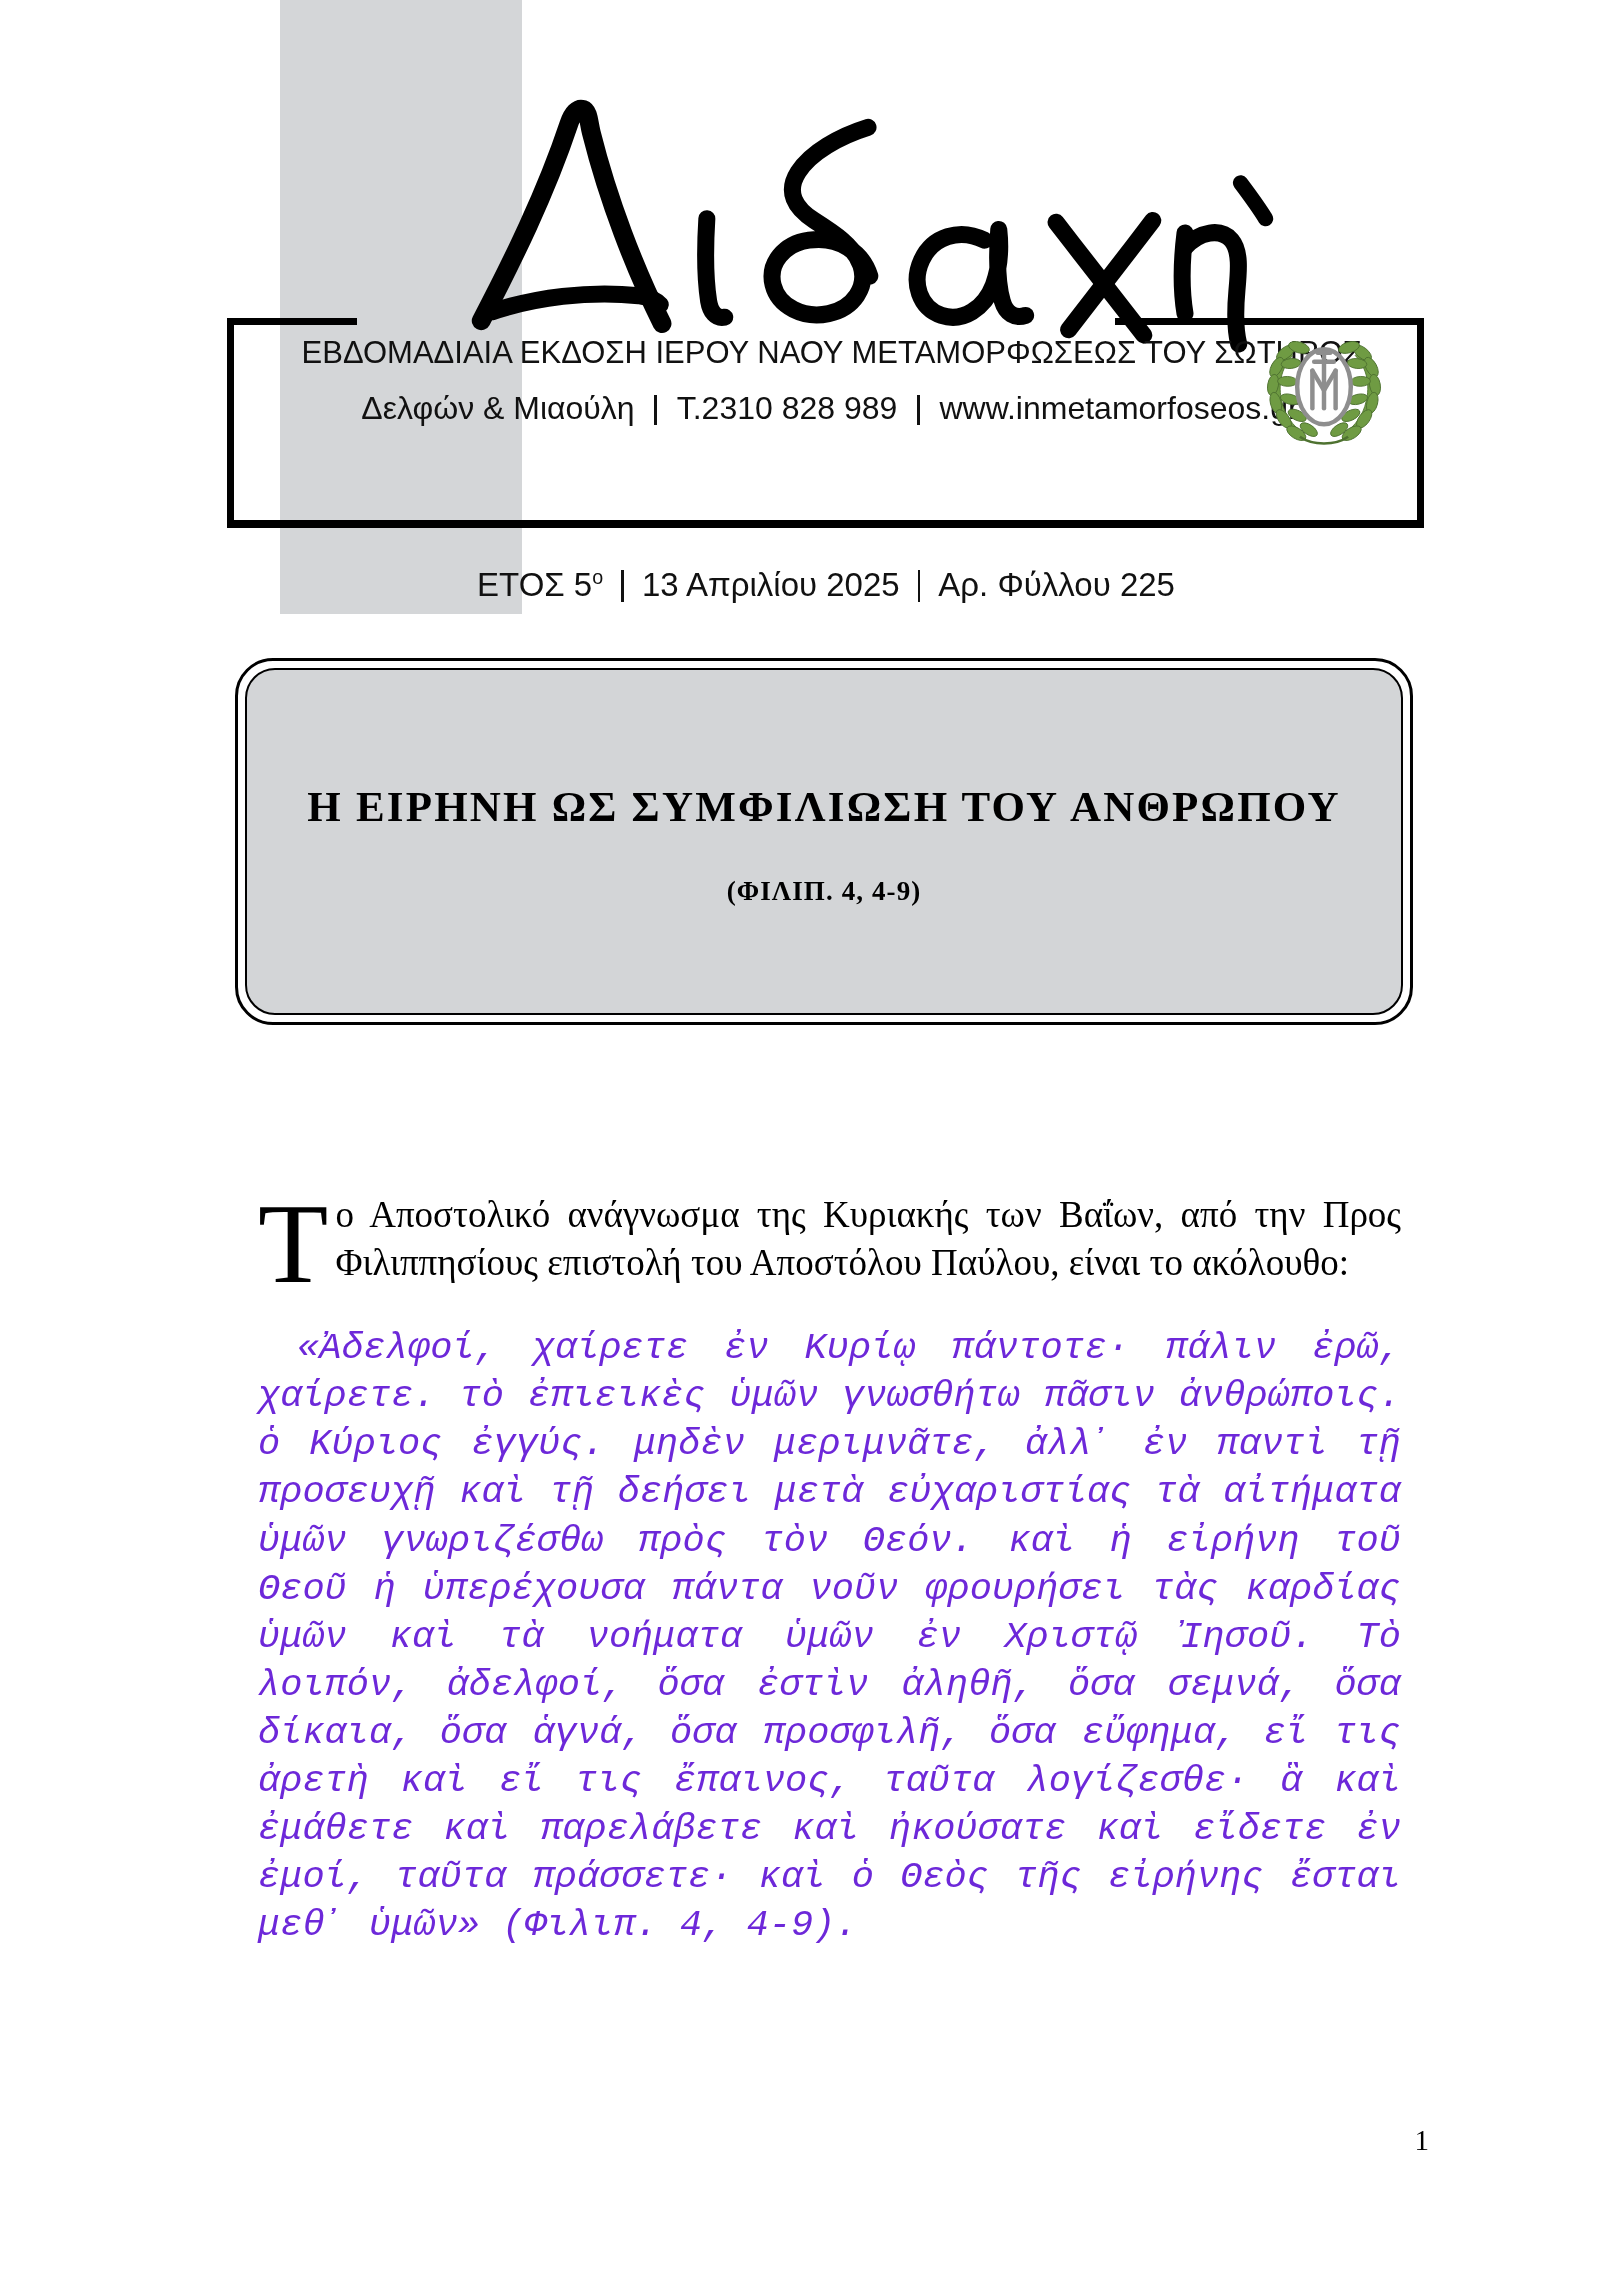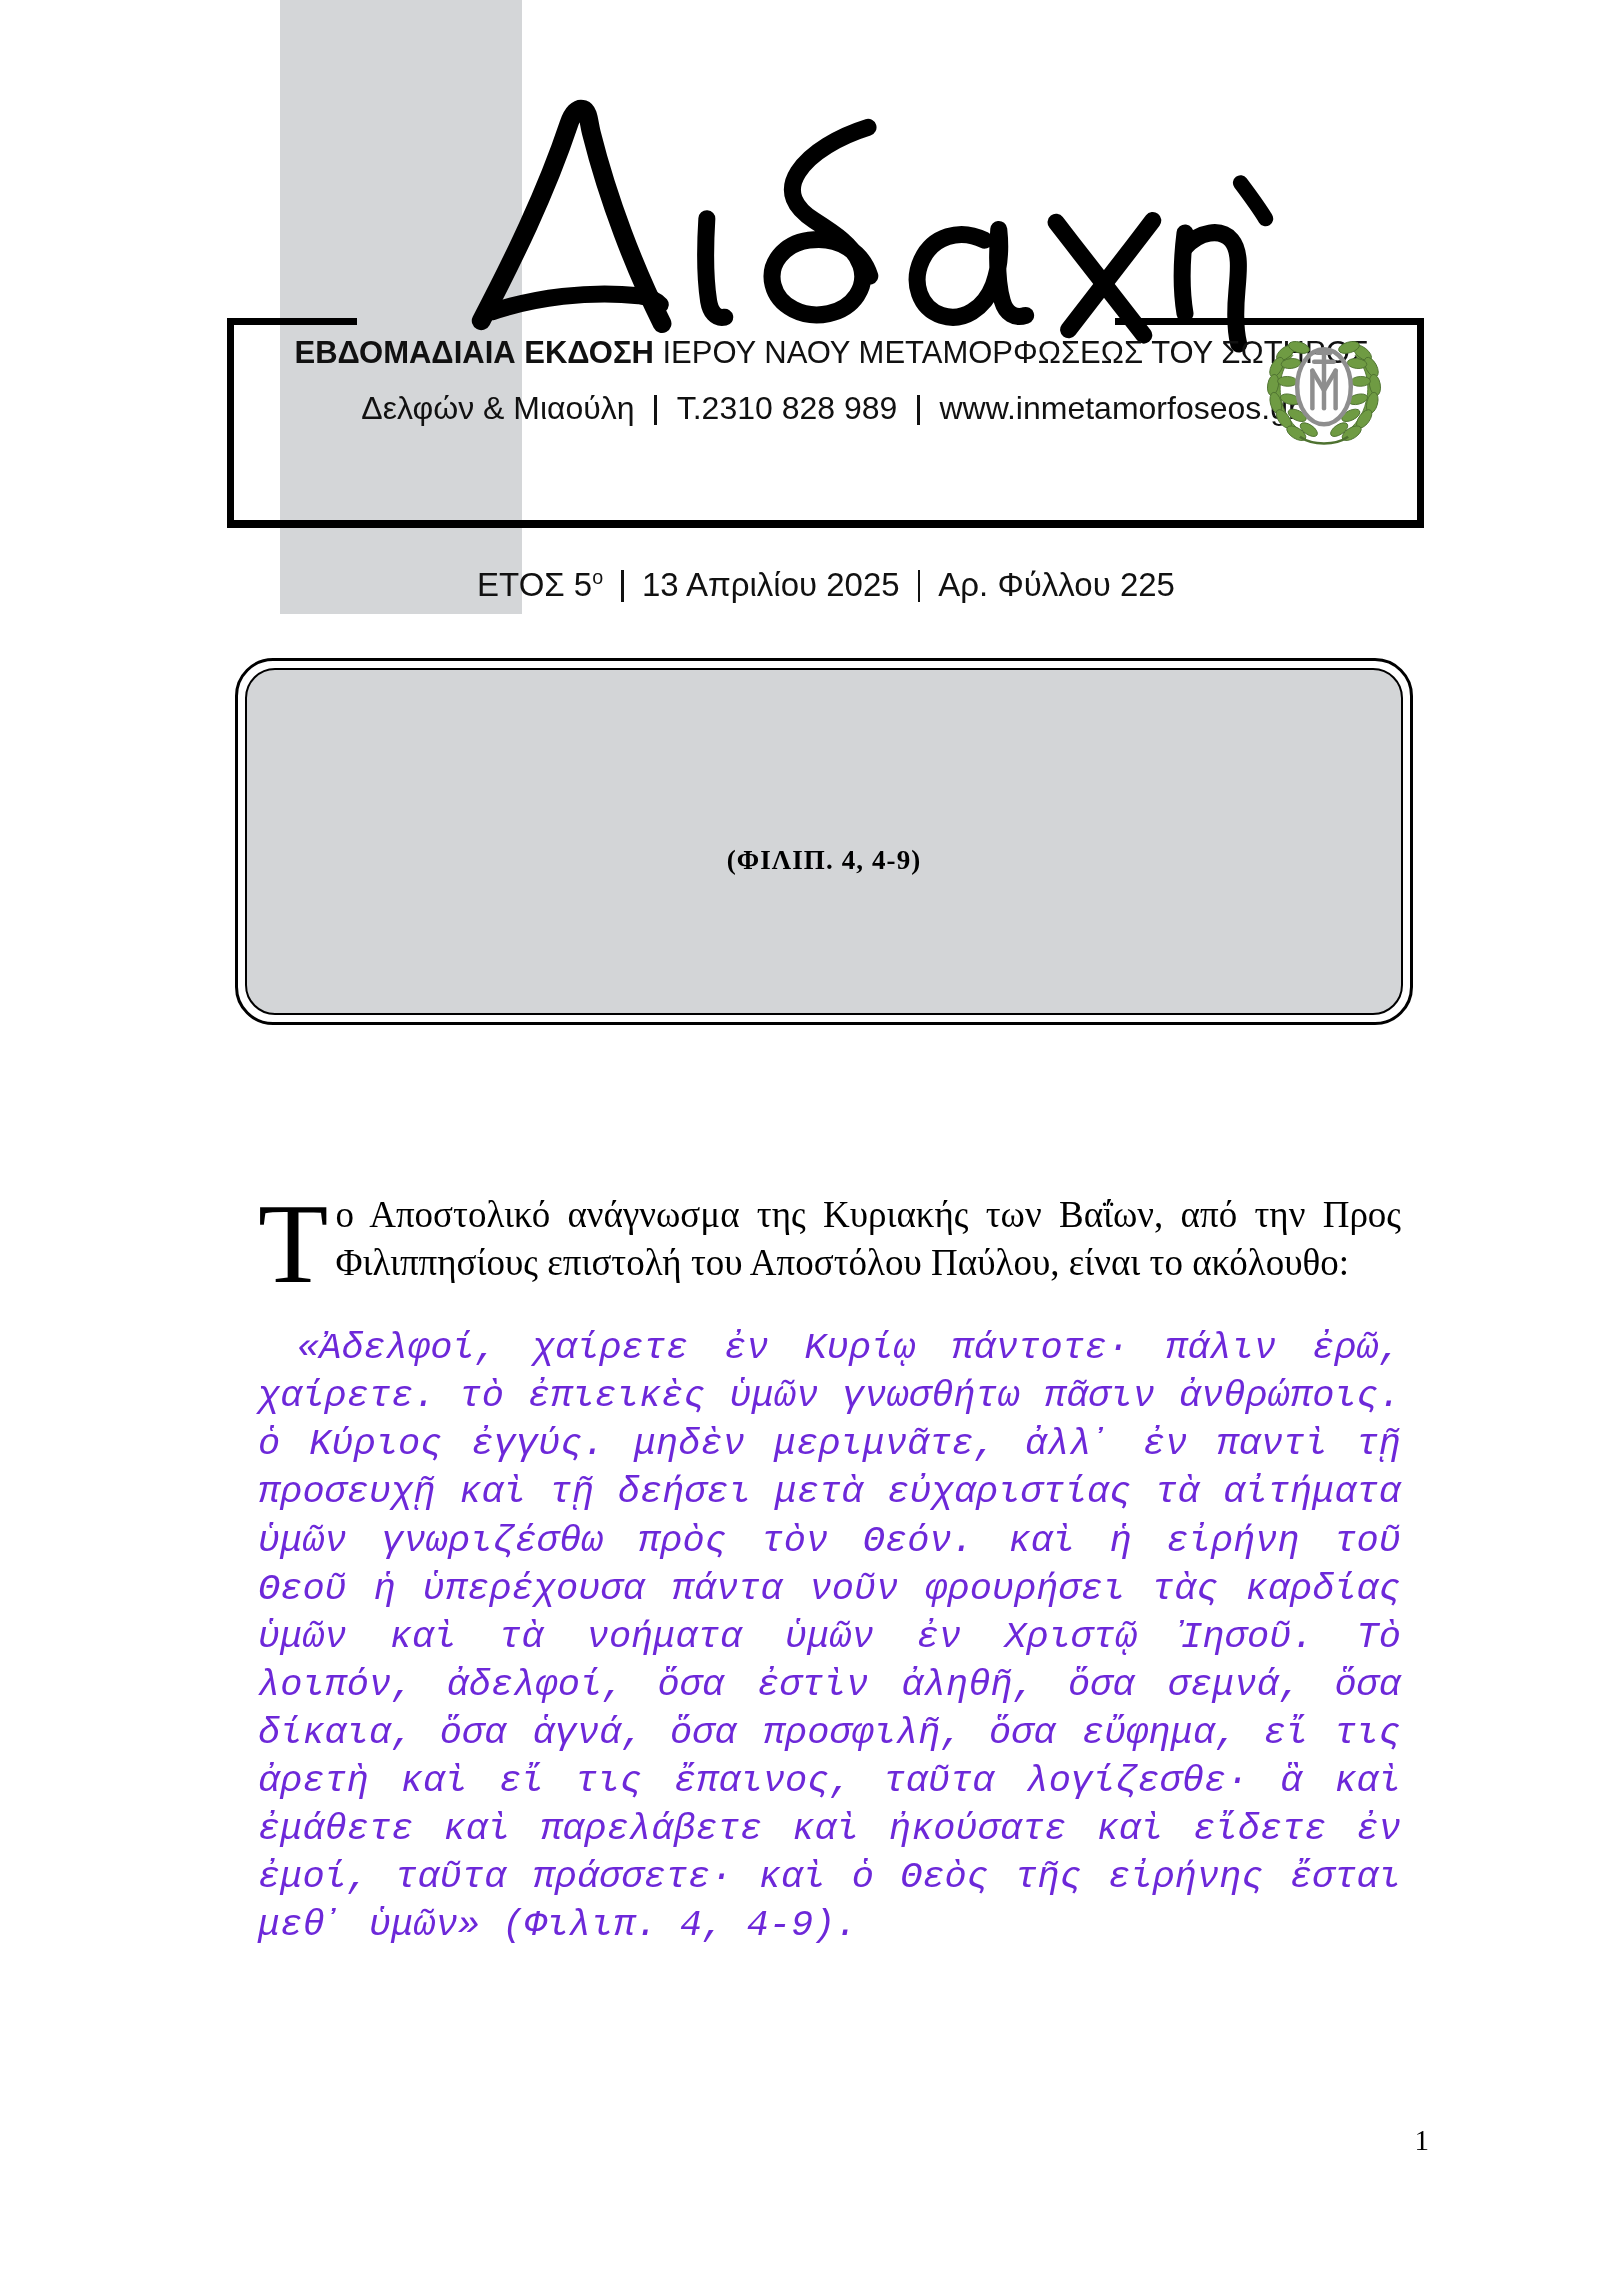--- a/index.html
+++ b/index.html
@@ -97,21 +97,21 @@
   }
   .mh-line1 {
     text-align: center;
     font-size: 31px;
     letter-spacing: 0px;
     white-space: nowrap;
     color: #111;
     line-height: 1.0;
     padding-left: 12.5px;
   }
-  .mh-line1 .bold { font-weight: 700; }
+  .mh-line1 .bold { font-weight: 400; }
   .mh-line2 {
     text-align: center;
     font-size: 32px;
     white-space: nowrap;
     color: #111;
     margin-top: 21.5px;
     padding-left: 9px;
   }
   .mh-sep {
     display: inline-block;
@@ -351,20 +351,21 @@
       </g>
     </svg>
   </div>
 
   <div class="issue-line">
     <span>ΕΤΟΣ 5</span><sup>ο</sup><span class="issue-sep"></span><span>13 Απριλίου 2025</span><span class="issue-sep"></span><span>Αρ. Φύλλου 225</span>
   </div>
 
   <div class="title-box-outer">
     <div class="title-box-inner">
+      <div class="title-line">Η ΕΙΡΗΝΗ ΩΣ ΣΥΜΦΙΛΙΩΣΗ ΤΟΥ ΑΝΘΡΩΠΟΥ</div>
       <div class="title-sub">(ΦΙΛΙΠ. 4, 4-9)</div>
     </div>
   </div>
 
   <div class="body-col">
     <p class="intro-para"><span class="dropcap">Τ</span><span>ο Αποστολικό ανάγνωσμα της Κυριακής των Βαΐων, από την Προς Φιλιππησίους επιστολή του Αποστόλου Παύλου, είναι το ακόλουθο:</span></p>
     <p class="scripture">«Ἀδελφοί, χαίρετε ἐν Κυρίῳ πάντοτε· πάλιν ἐρῶ, χαίρετε. τὸ ἐπιεικὲς ὑμῶν γνωσθήτω πᾶσιν ἀνθρώποις. ὁ Κύριος ἐγγύς. μηδὲν μεριμνᾶτε, ἀλλ᾽ ἐν παντὶ τῇ προσευχῇ καὶ τῇ δεήσει μετὰ εὐχαριστίας τὰ αἰτήματα ὑμῶν γνωριζέσθω πρὸς τὸν Θεόν. καὶ ἡ εἰρήνη τοῦ Θεοῦ ἡ ὑπερέχουσα πάντα νοῦν φρουρήσει τὰς καρδίας ὑμῶν καὶ τὰ νοήματα ὑμῶν ἐν Χριστῷ Ἰησοῦ. Τὸ λοιπόν, ἀδελφοί, ὅσα ἐστὶν ἀληθῆ, ὅσα σεμνά, ὅσα δίκαια, ὅσα ἁγνά, ὅσα προσφιλῆ, ὅσα εὔφημα, εἴ τις ἀρετὴ καὶ εἴ τις ἔπαινος, ταῦτα λογίζεσθε· ἃ καὶ ἐμάθετε καὶ παρελάβετε καὶ ἠκούσατε καὶ εἴδετε ἐν ἐμοί, ταῦτα πράσσετε· καὶ ὁ Θεὸς τῆς εἰρήνης ἔσται μεθ᾽ ὑμῶν» (Φιλιπ. 4, 4-9).</p>
   </div>
 
   <div class="page-number">1</div>

